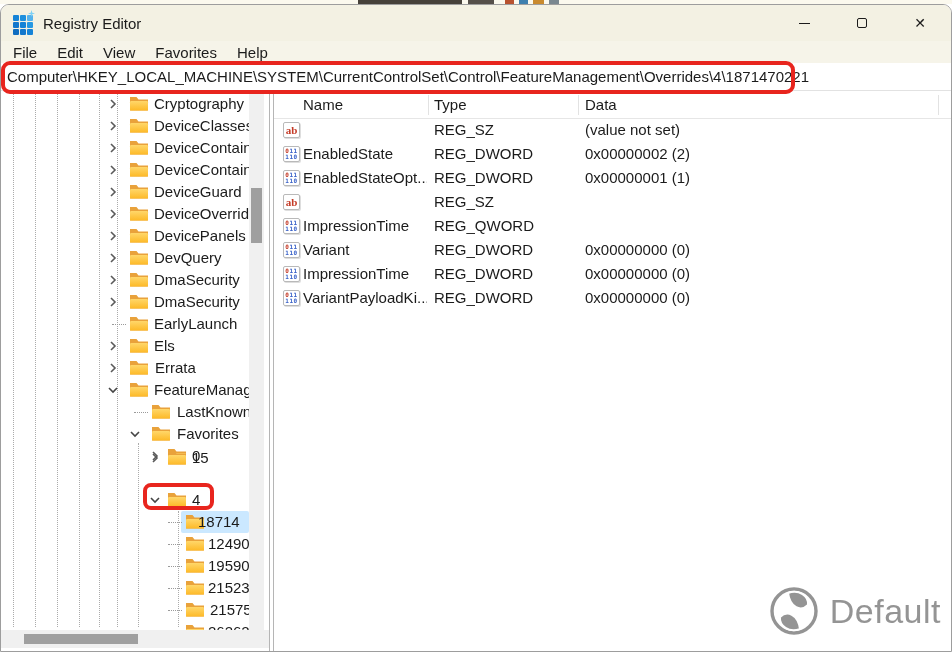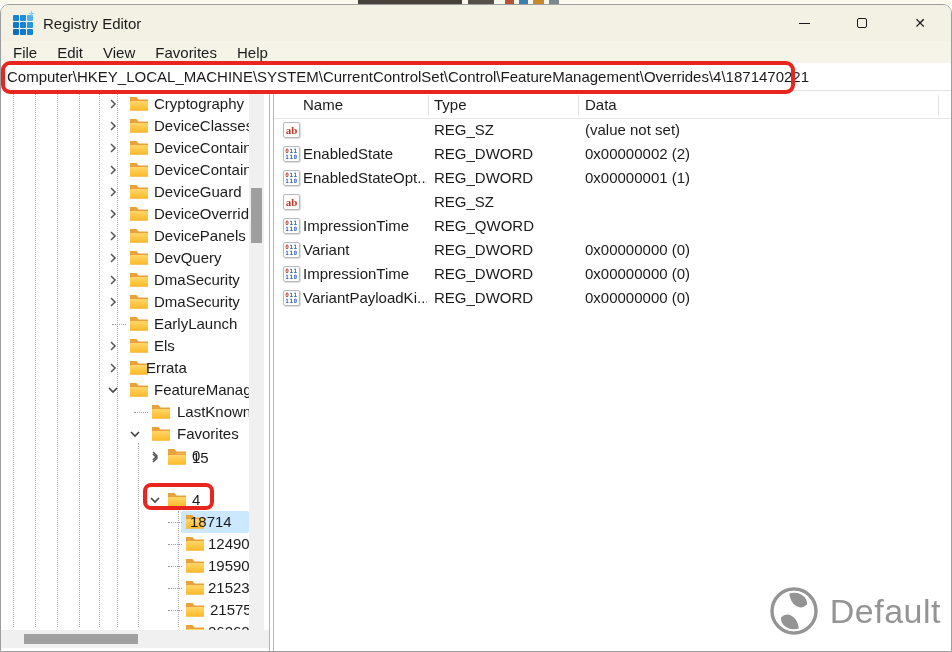--- a/index.html
+++ b/index.html
@@ -325,21 +325,21 @@
             <span class="fold" style="left:128px"><svg width="20" height="16" viewBox="0 0 20 16">
                 <path d="M1 1 h6.5 l2 2.5 H19 v11 H1 Z" fill="#e9a23b"></path>
                 <rect x="1" y="5" width="18" height="9.6" rx="1.2" fill="url(#fg)"></rect>
                 <defs>
                   <linearGradient id="fg" x1="0" y1="0" x2="0" y2="1">
                     <stop offset="0" stop-color="#ffd76a"></stop>
                     <stop offset="1" stop-color="#fdb927"></stop>
                   </linearGradient>
                 </defs>
               </svg></span>
-            <span class="lbl" style="left:145px">Errata</span>
+            <span class="lbl" style="left:154px">Errata</span>
           </div>
           <div class="trow" style="top: 288px;">
             <div class="chev" style="left:104px"><svg width="16" height="16" viewBox="0 0 16 16">
                 <polyline points="4,6 8,10 12,6" fill="none" stroke="#454545" stroke-width="1.6"></polyline>
               </svg></div>
             <span class="fold" style="left:128px"><svg width="20" height="16" viewBox="0 0 20 16">
                 <path d="M1 1 h6.5 l2 2.5 H19 v11 H1 Z" fill="#e9a23b"></path>
                 <rect x="1" y="5" width="18" height="9.6" rx="1.2" fill="url(#fg)"></rect>
                 <defs>
                   <linearGradient id="fg" x1="0" y1="0" x2="0" y2="1">
@@ -434,21 +434,21 @@
             <span class="fold" style="left:184px"><svg width="20" height="16" viewBox="0 0 20 16">
                 <path d="M1 1 h6.5 l2 2.5 H19 v11 H1 Z" fill="#e9a23b"></path>
                 <rect x="1" y="5" width="18" height="9.6" rx="1.2" fill="url(#fg)"></rect>
                 <defs>
                   <linearGradient id="fg" x1="0" y1="0" x2="0" y2="1">
                     <stop offset="0" stop-color="#ffd76a"></stop>
                     <stop offset="1" stop-color="#fdb927"></stop>
                   </linearGradient>
                 </defs>
               </svg></span>
-            <span class="lbl" style="left:189px">18714</span>
+            <span class="lbl" style="left:197px">18714</span>
           </div>
           <div class="trow" style="top: 442px;">
             <div class="conn" style="left:167px"></div>
             <span class="fold" style="left:184px"><svg width="20" height="16" viewBox="0 0 20 16">
                 <path d="M1 1 h6.5 l2 2.5 H19 v11 H1 Z" fill="#e9a23b"></path>
                 <rect x="1" y="5" width="18" height="9.6" rx="1.2" fill="url(#fg)"></rect>
                 <defs>
                   <linearGradient id="fg" x1="0" y1="0" x2="0" y2="1">
                     <stop offset="0" stop-color="#ffd76a"></stop>
                     <stop offset="1" stop-color="#fdb927"></stop>

